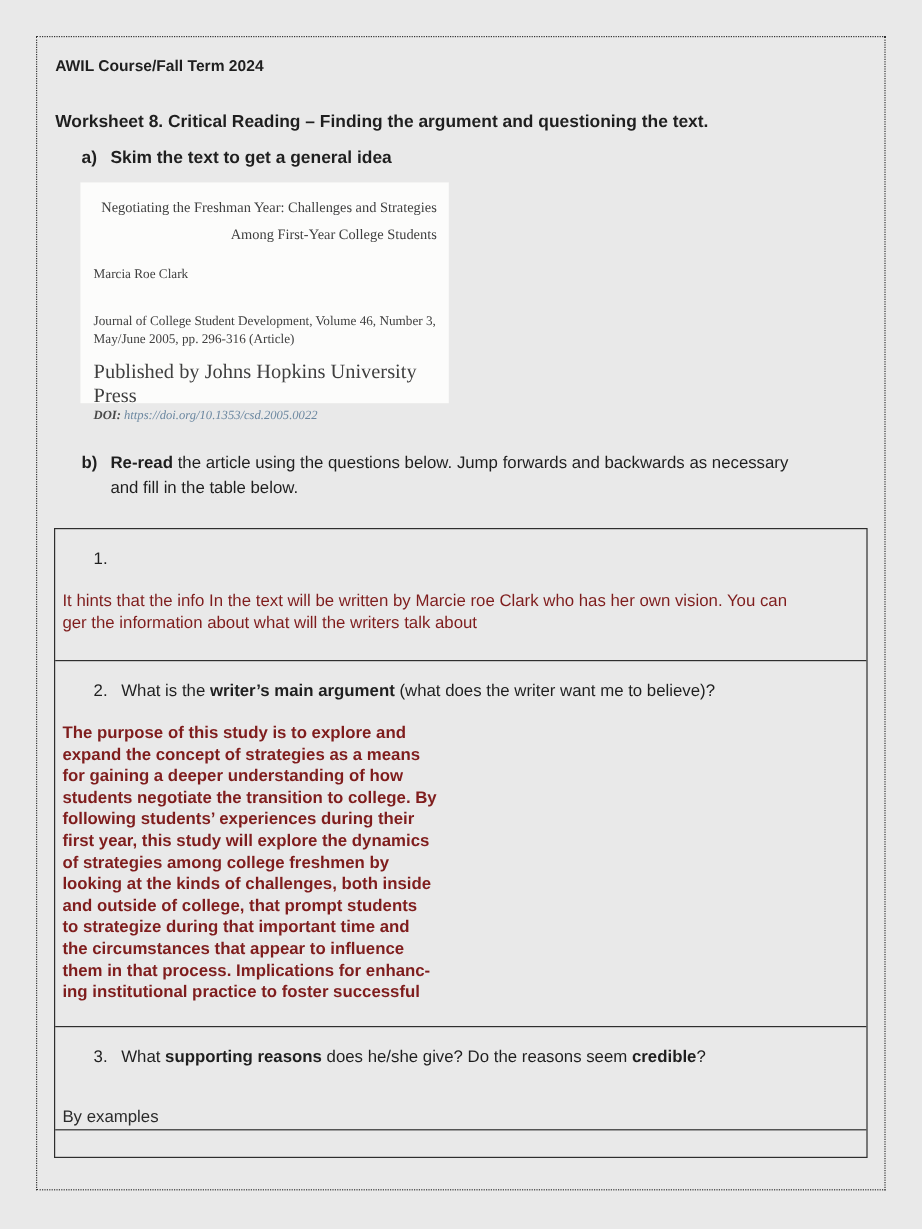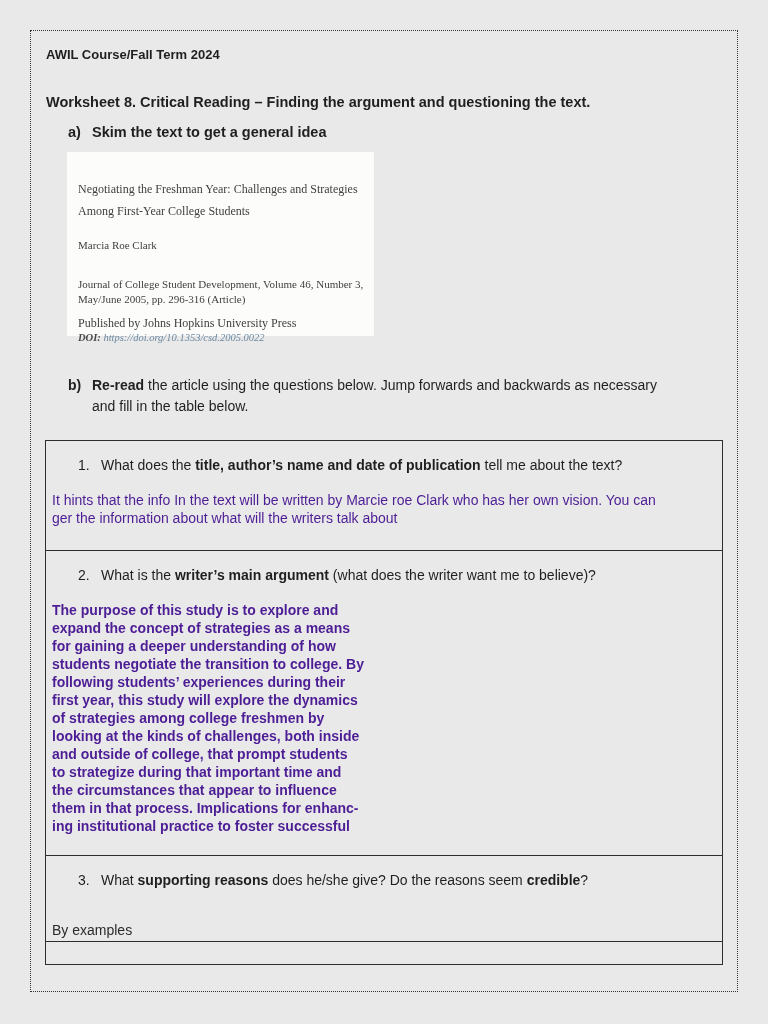--- a/index.html
+++ b/index.html
@@ -29,24 +29,24 @@
     display:flex;
   }
   .section-a .s-label { width:24px; }
   .article-card {
     position:absolute; left:67px; top:152px; width:307px; height:184px;
     background:#fcfcfb;
     font-family:"Liberation Serif", serif;
     color:#3f3f3f;
     padding:10px 10px 0 11px;
   }
-  .article-title { font-size:12px; line-height:22px; margin-top:16px; white-space:pre-line; }
+  .article-title { font-size:12px; line-height:22px; margin-top:0; white-space:pre-line;text-align:right; }
   .article-author { font-size:11px; margin-top:17px; }
   .article-journal { font-size:11px; line-height:15px; margin-top:26px; white-space:pre-line; }
-  .article-publisher { font-size:12px; margin-top:9px; }
+  .article-publisher { font-size:17px; margin-top:9px; }
   .article-doi { font-size:10.5px; font-style:italic; margin-top:1px; }
   .doi-label { font-weight:bold; color:#4a4a4a; }
   .doi-link { color:#6b87a0; text-decoration:none;text-align:right; }
   .section-b {
     position:absolute; left:68px; top:375px;
     font-size:14px; line-height:21px;
     display:flex;
   }
   .section-b .s-label { width:24px; font-weight:bold; flex:0 0 24px; }
   .section-b .s-text { width:630px; white-space:pre-line; }
@@ -61,21 +61,21 @@
   .row-2 { height:305px; }
   .row-3 { height:86px; }
   .row-4 { height:22px; }
   .q-line {
     display:flex; padding-left:32px; padding-top:16px;
     line-height:17px;
   }
   .q-num { width:23px; flex:0 0 23px; }
   .answer {
     padding-left:6px; margin-top:17px;
-    line-height:18px; white-space:pre-line; color:#4c1d95;
+    line-height:18px; white-space:pre-line; color:#7f1d1d;
   }
   .answer-narrow { width:420px;font-weight:bold; }
   .answer-bottom { position:absolute; left:6px; bottom:2px; line-height:17px; color:#2b2b2b; }
 </style>
 </head>
 <body>
 
 <div class="page-border"></div>
 
 <div class="doc-header">AWIL Course/Fall Term 2024</div>
@@ -104,21 +104,20 @@
   <span class="s-label">b)</span>
   <span class="s-text"><b>Re-read</b><span> the article using the questions below. Jump forwards and backwards as necessary
 and fill in the table below.</span></span>
 </div>
 
 <div class="q-table">
 
   <div class="q-row row-1">
     <div class="q-line">
       <span class="q-num">1.</span>
-      <span><span>What does the </span><b>title, author’s name and date of publication</b><span> tell me about the text?</span></span>
     </div>
     <div class="answer">It hints that the info In the text will be written by Marcie roe Clark who has her own vision. You can
 ger the information about what will the writers talk about</div>
   </div>
 
   <div class="q-row row-2">
     <div class="q-line">
       <span class="q-num">2.</span>
       <span><span>What is the </span><b>writer’s main argument</b><span> (what does the writer want me to believe)?</span></span>
     </div>

